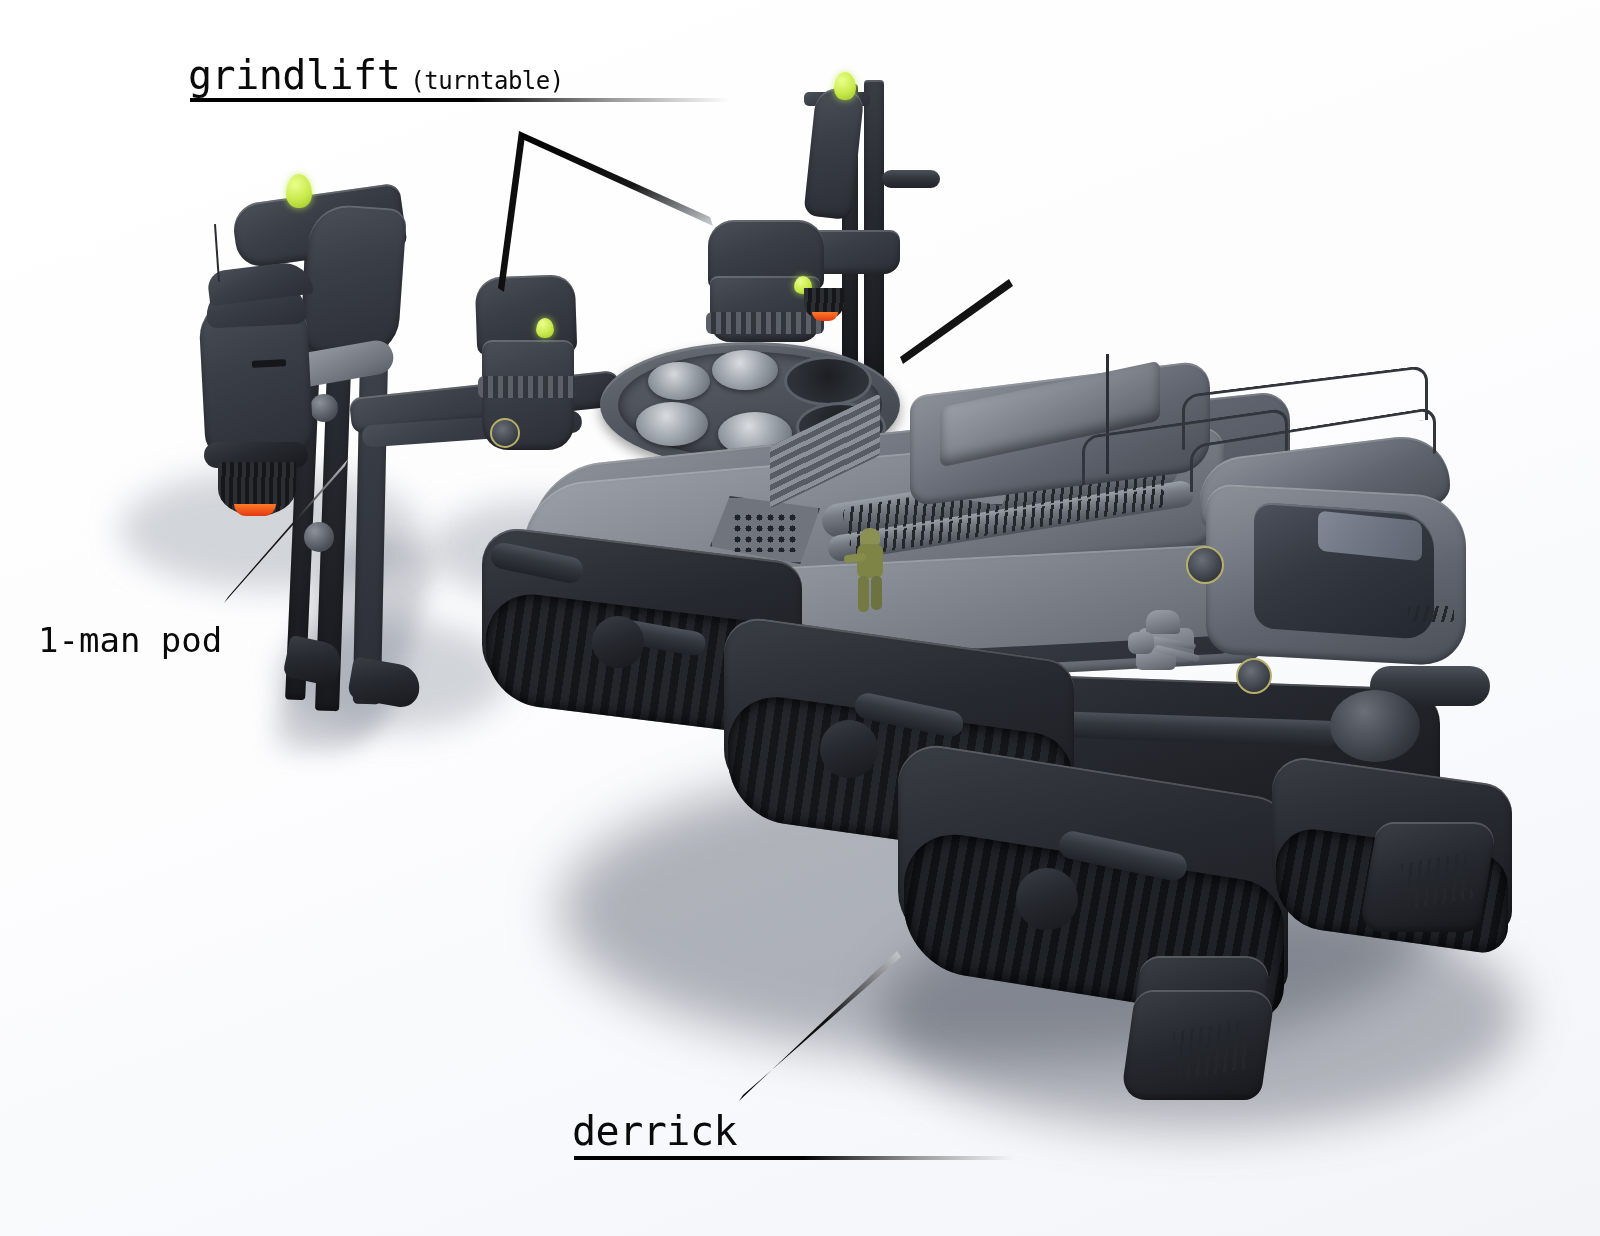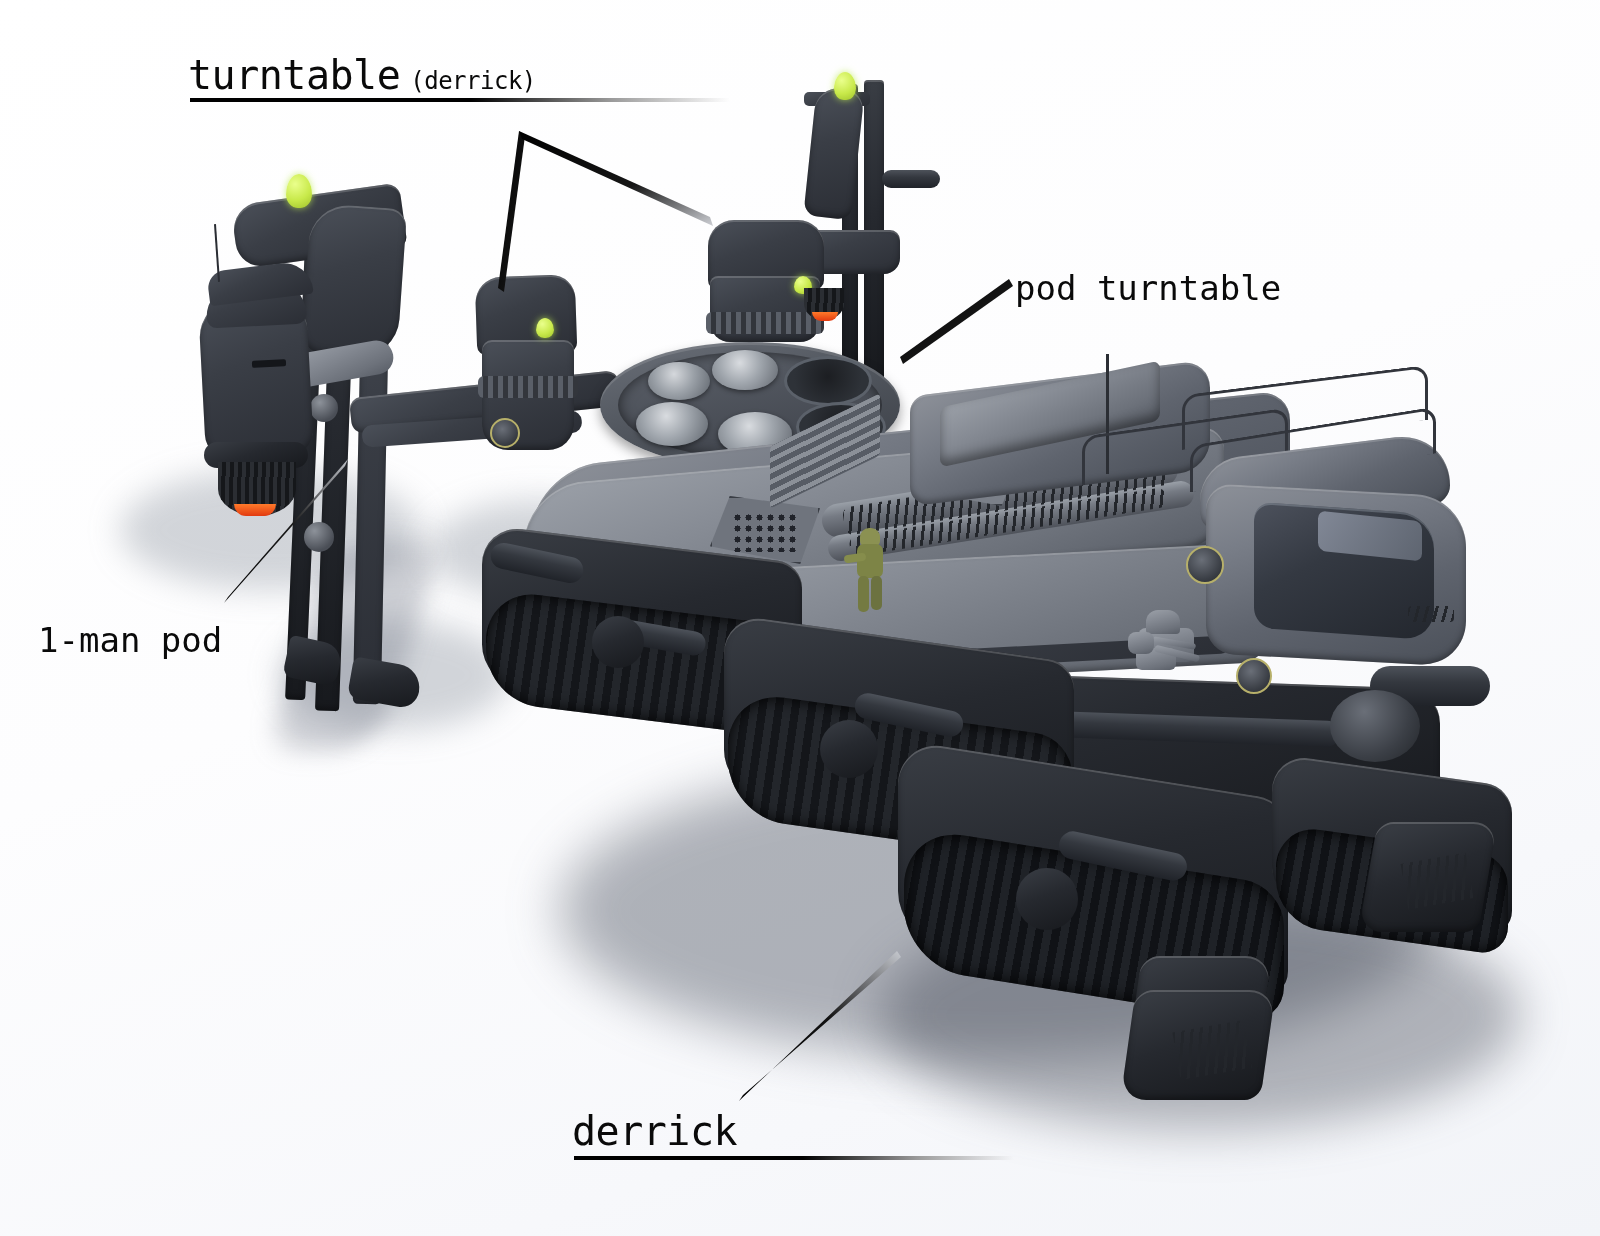--- a/index.html
+++ b/index.html
@@ -269,27 +269,24 @@
       </linearGradient>
     </defs>
     <polygon points="519,131 525,136 504,292 498,288" fill="url(#fadeA)"></polygon>
     <polygon points="519,131 522,139 713,226 710,217" fill="url(#fadeB)"></polygon>
     <polygon points="1009,279 1013,286 903,364 900,357" fill="url(#fadeB)"></polygon>
     <polygon points="224,603 228,597 348,459 345,466" fill="url(#fadeC)"></polygon>
     <polygon points="739,1101 743,1095 901,957 897,951" fill="url(#fadeD)"></polygon>
   </svg>
 
   <div class="ann" style="left:188px;top:52px;">
-    <span class="big">turntable</span><span class="small" style="margin-left:10px;">(derrick)</span>
+    <span class="big">grindlift</span><span class="small" style="margin-left:10px;">(turntable)</span>
   </div>
   <div class="rule" style="left:190px;top:98px;width:540px;"></div>
 
-  <div class="ann" style="left:1015px;top:268px;">
-    <span class="mid">pod turntable</span>
-  </div>
 
   <div class="ann" style="left:38px;top:620px;">
     <span class="mid">1-man pod</span>
   </div>
 
   <div class="ann" style="left:572px;top:1108px;">
     <span class="big">derrick</span>
   </div>
   <div class="rule" style="left:574px;top:1156px;width:440px;"></div>
 

